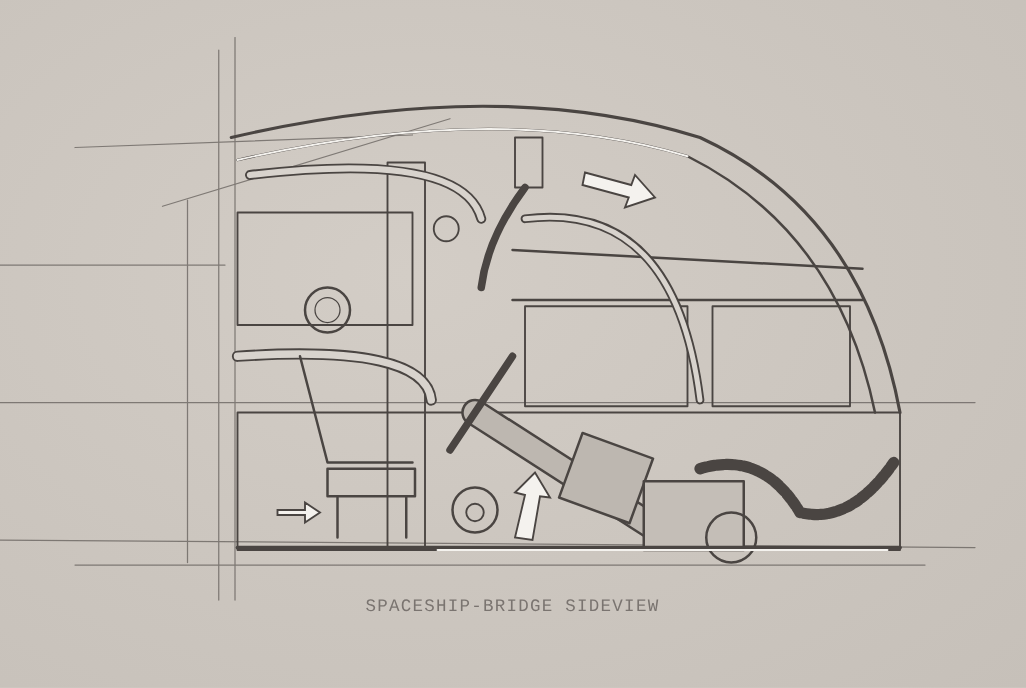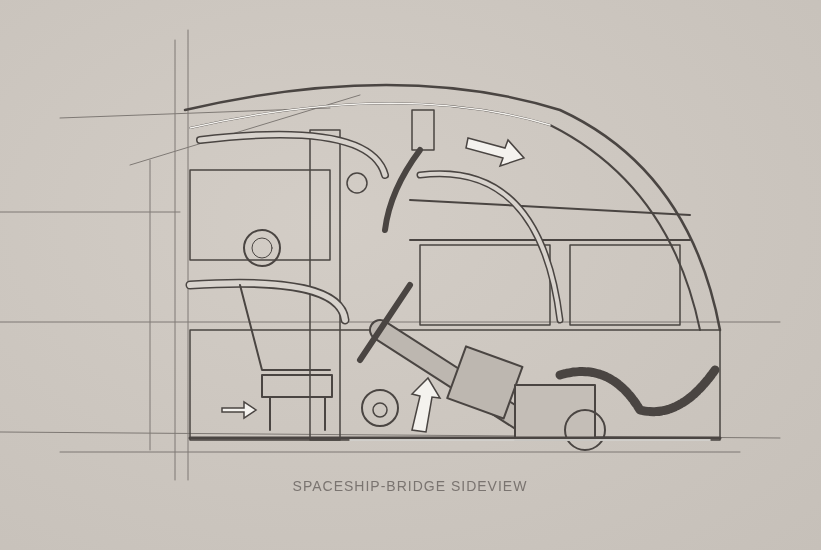--- a/index.html
+++ b/index.html
@@ -1,19 +1,19 @@
 <!DOCTYPE html>
 <html><head>
 <meta charset="utf-8">
 <style>
   html,body{margin:0;padding:0;}
   body{width:821px;height:550px;overflow:hidden;background:#cdc7c0;position:relative;font-family:"DejaVu Sans",sans-serif;}
   .paper{position:absolute;left:0;top:0;width:821px;height:550px;background:radial-gradient(ellipse at 40% 40%,#d3cdc6 0%,#cbc5be 60%,#c6c0b9 100%);}
   svg{position:absolute;left:0;top:0;}
-  .caption{position:absolute;left:280px;top:478px;width:260px;text-align:center;font-size:14px;letter-spacing:1px;color:#7a7470;font-family:Liberation Sans, sans-serif;}
+  .caption{position:absolute;left:280px;top:478px;width:260px;text-align:center;font-size:14px;letter-spacing:1px;color:#7a7470;font-family:Liberation Mono, monospace;}
 </style>
 </head>
 <body>
 
 <div class="paper"></div>
 
 <svg width="821" height="550" viewBox="0 0 821 550">
   <g fill="none" stroke="#4a4542" stroke-linecap="round" stroke-linejoin="round">
 
     <g stroke-width="1" opacity="0.6">

